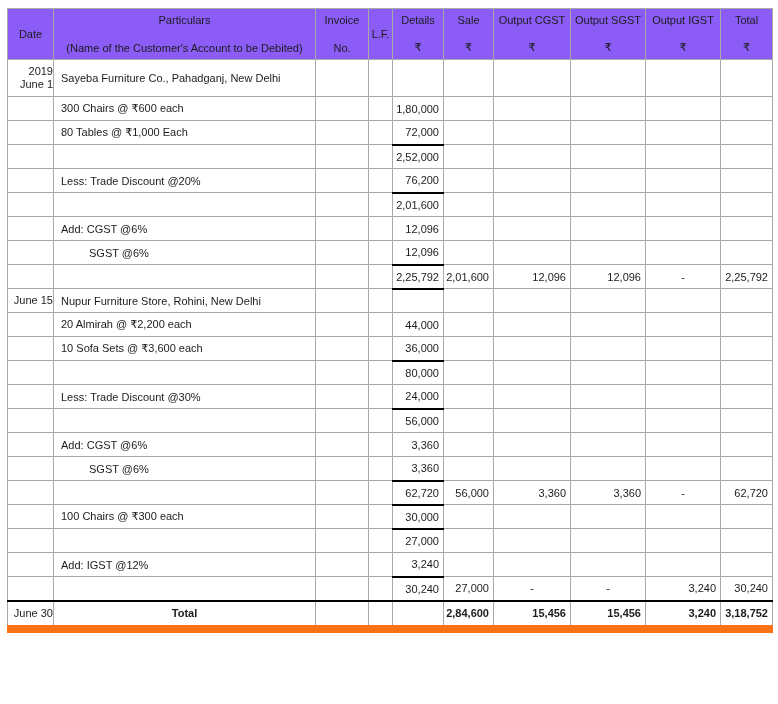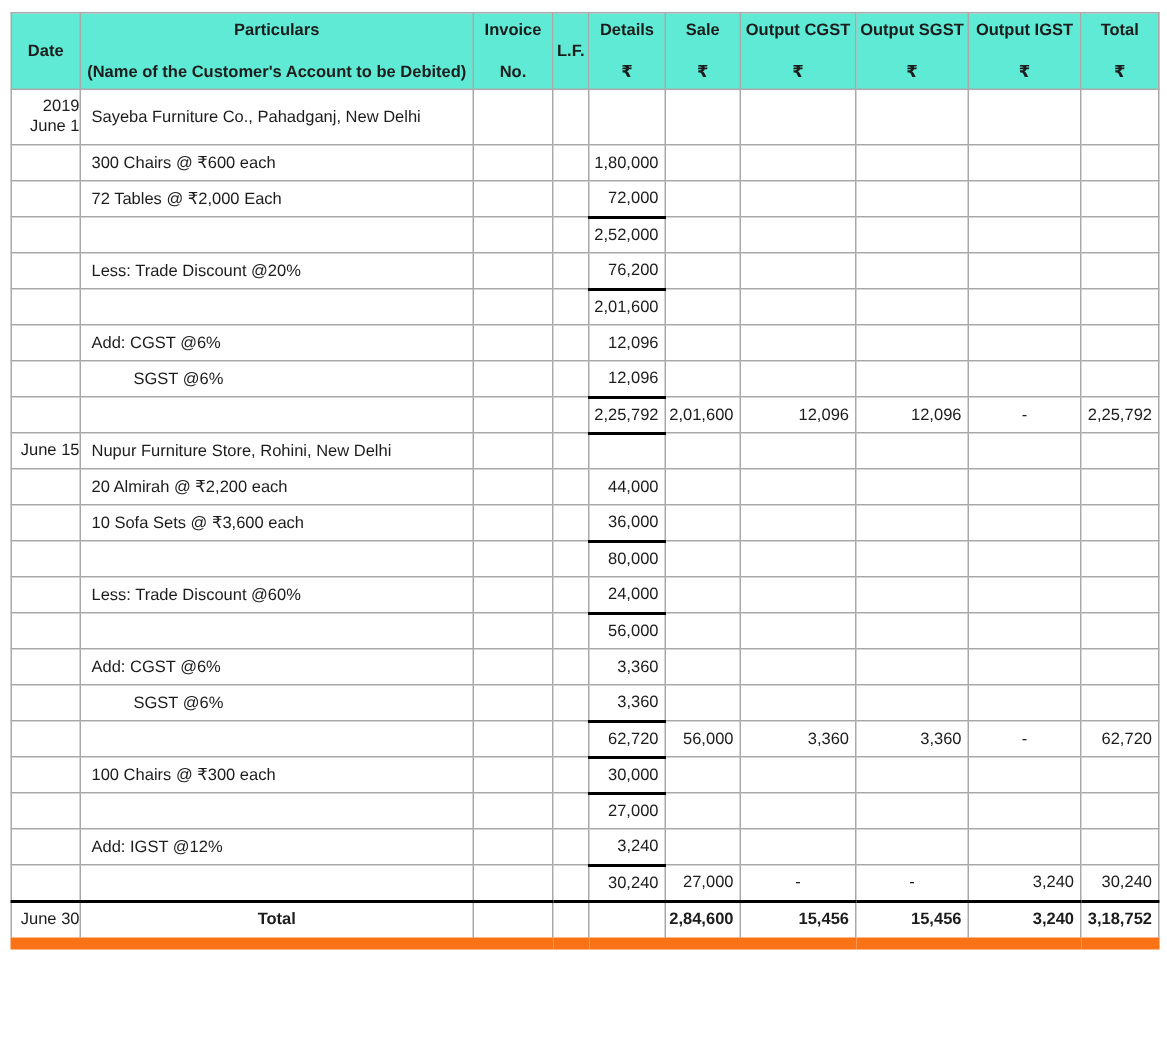--- a/index.html
+++ b/index.html
@@ -15,21 +15,21 @@
     border: 1px solid #8f8f8f;
   }
   td, th {
     border: 1px solid #a9a9a9;
     font-size: 11px;
     vertical-align: middle;
     padding: 0;
     white-space: nowrap;
   }
   thead tr { height: 49px; }
-  th { background: #5eead4; font-weight: bold; }
+  th { background: #8b5cf6; font-weight: normal; }
   .h-center { text-align: center; }
   .h-stack {
     display: flex; flex-direction: column;
     justify-content: space-between; align-items: center;
     height: 40px; padding: 5px 0;
   }
   .row-std { height: 24px; }
   .row-company-first { height: 37px; }
   .c-date { text-align: right; line-height: 13px; }
   .c-part { text-align: left; padding-left: 7px; }
@@ -133,21 +133,21 @@
         <td class="c-num"></td>
         <td class="c-num">1,80,000</td>
         <td class="c-num"></td>
         <td class="c-num"></td>
         <td class="c-num"></td>
         <td class="c-num"></td>
         <td class="c-num"></td>
       </tr>
       <tr class="row-std">
         <td class="c-date"></td>
-        <td class="c-part">72 Tables @ ₹2,000 Each</td>
+        <td class="c-part">80 Tables @ ₹1,000 Each</td>
         <td class="c-num"></td>
         <td class="c-num"></td>
         <td class="c-num">72,000</td>
         <td class="c-num"></td>
         <td class="c-num"></td>
         <td class="c-num"></td>
         <td class="c-num"></td>
         <td class="c-num"></td>
       </tr>
       <tr class="row-std">
@@ -265,21 +265,21 @@
         <td class="c-num"></td>
         <td class="c-num rule-top">80,000</td>
         <td class="c-num"></td>
         <td class="c-num"></td>
         <td class="c-num"></td>
         <td class="c-num"></td>
         <td class="c-num"></td>
       </tr>
       <tr class="row-std">
         <td class="c-date"></td>
-        <td class="c-part">Less: Trade Discount @60%</td>
+        <td class="c-part">Less: Trade Discount @30%</td>
         <td class="c-num"></td>
         <td class="c-num"></td>
         <td class="c-num">24,000</td>
         <td class="c-num"></td>
         <td class="c-num"></td>
         <td class="c-num"></td>
         <td class="c-num"></td>
         <td class="c-num"></td>
       </tr>
       <tr class="row-std">

